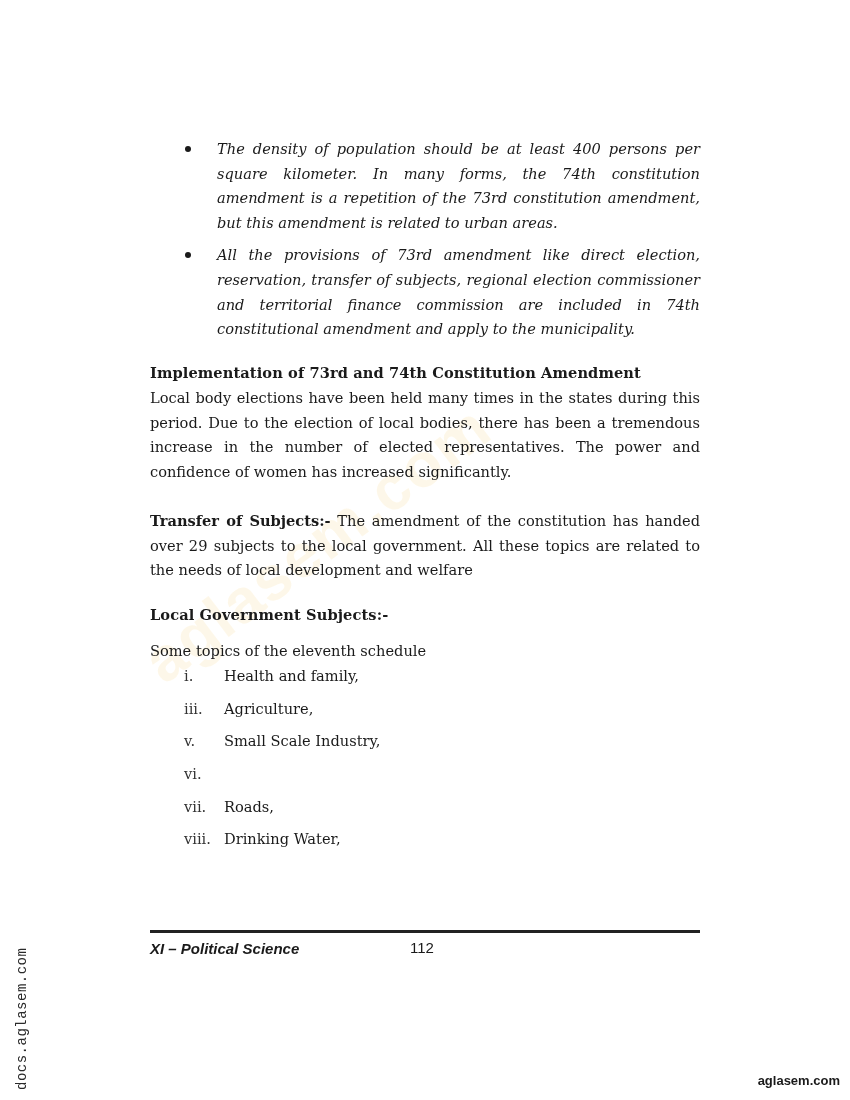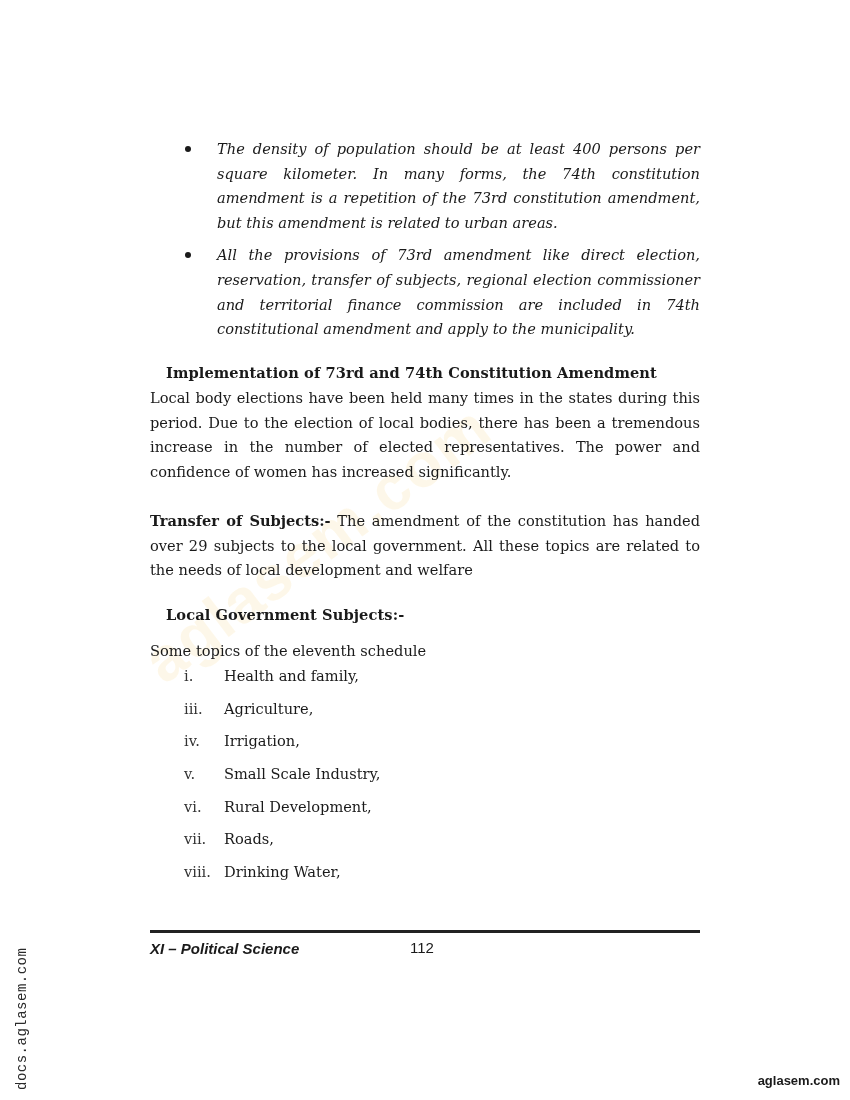--- a/index.html
+++ b/index.html
@@ -65,21 +65,20 @@
     .section {
       position: absolute;
       left: 150px;
       width: 550px;
     }
     .heading {
       font-weight: bold;
       font-size: 14.6px;
       line-height: 22px;
       letter-spacing: 0.1px;
-      margin-left: 16px;
     }
     .para {
       font-size: 14.6px;
       line-height: 24.6px;
       text-align: justify;
       margin: 0;
     }
     .para b {
       font-weight: bold;
     }
@@ -185,30 +184,25 @@
   <ul class="roman-list">
     <li class="roman-item">
         <span class="roman-num">i.</span>
         <span>Health and family,</span>
       </li>
     <li class="roman-item">
         <span class="roman-num">iii.</span>
         <span>Agriculture,</span>
       </li>
     <li class="roman-item">
-        <span class="roman-num">iv.</span>
-        <span>Irrigation,</span>
-      </li>
-    <li class="roman-item">
         <span class="roman-num">v.</span>
         <span>Small Scale Industry,</span>
       </li>
     <li class="roman-item">
         <span class="roman-num">vi.</span>
-        <span>Rural Development,</span>
       </li>
     <li class="roman-item">
         <span class="roman-num">vii.</span>
         <span>Roads,</span>
       </li>
     <li class="roman-item">
         <span class="roman-num">viii.</span>
         <span>Drinking Water,</span>
       </li>
   </ul>

